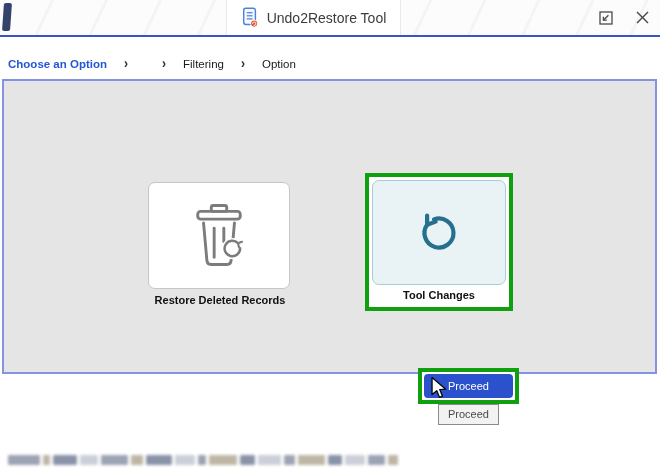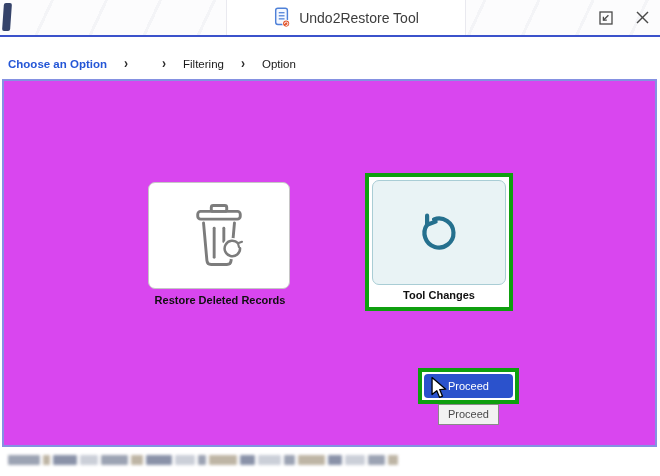--- a/index.html
+++ b/index.html
@@ -14,21 +14,21 @@
     position:absolute; left:0; top:0; width:660px; height:37px;
     background:#fcfcfd;
     background-image:repeating-linear-gradient(115deg, transparent 0 46px, rgba(110,120,150,0.06) 46px 49px);
     border-bottom:2px solid #3b52cb;
   }
   .logo-bar {
     position:absolute; left:3px; top:3px; width:8px; height:28px;
     background:#35436a; border-radius:2px; transform:skewX(-4deg);
   }
   .title-tab {
-    position:absolute; left:226px; top:0; width:240px; height:35px;
+    position:absolute; left:226px; top:0; width:175px; height:35px;
     background:#ffffff; border-left:1px solid #e9e9ef; border-right:1px solid #e9e9ef;
     display:flex; align-items:center; justify-content:center; gap:8px;
   }
   .title-text { font-size:14px; color:#3c3c3c; }
   .win-controls {
     position:absolute; right:6px; top:0; height:35px;
     display:flex; align-items:center; gap:12px;
   }
   .win-btn {
     width:24px; height:24px; display:flex; align-items:center; justify-content:center;
@@ -39,22 +39,22 @@
   .breadcrumb {
     position:absolute; left:8px; top:44px; height:26px;
     display:flex; align-items:flex-end; font-size:11.5px;
   }
   .crumb { color:#1a1a1a; white-space:nowrap; }
   .crumb.active { color:#2456d6; font-weight:bold; }
   .crumb-sep { margin:0 17px; color:#2b2b2b; font-size:12px; font-weight:bold; transform:scaleY(1.25); }
 
   
   .panel {
-    position:absolute; left:2px; top:79px; width:655px; height:368px;
-    border:2px solid #8591e2; background:#d946ef;
+    position:absolute; left:2px; top:79px; width:655px; height:295px;
+    border:2px solid #8591e2; background:#e5e5e5;
   }
 
   .option-left { position:absolute; left:144px; top:101px; width:144px; text-align:center; }
   .card-plain {
     width:142px; height:107px; background:#ffffff;
     border:1px solid #c6c6c6; border-radius:7px;
     display:flex; align-items:center; justify-content:center; cursor:pointer;
   }
   .option-label { margin-top:5px; font-size:11px; font-weight:bold; color:#101010; }
 

